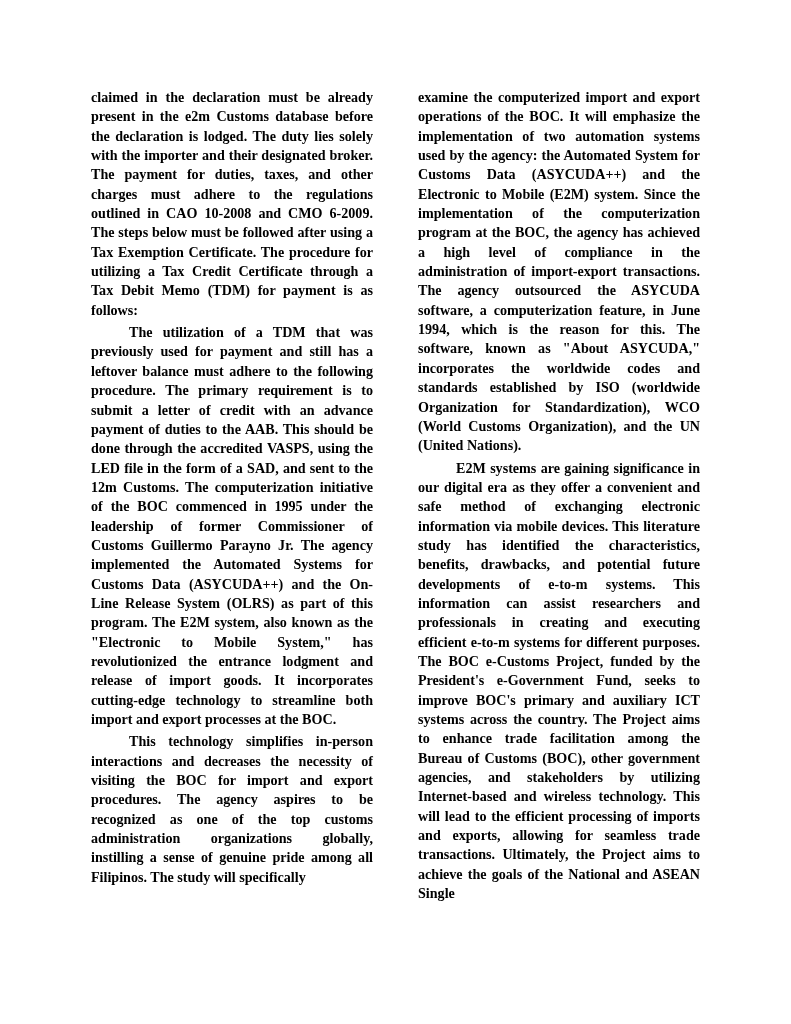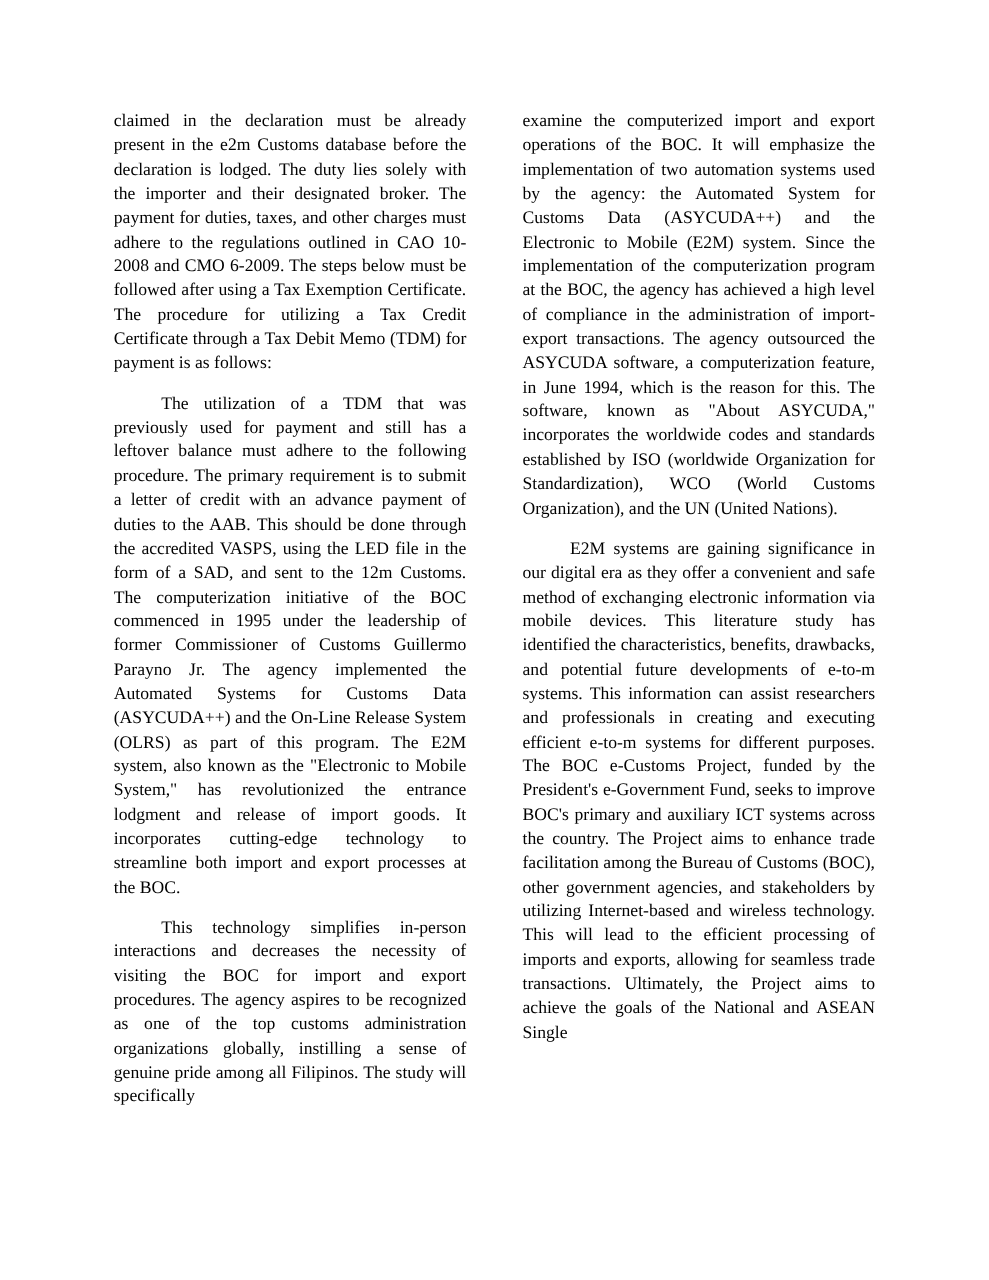--- a/index.html
+++ b/index.html
@@ -11,20 +11,21 @@
     font-family: "Liberation Serif", "DejaVu Serif", serif;
     color: #000000;
   }
   #page {
     position: relative;
     width: 791px;
     height: 1024px;
     background: #ffffff;
     overflow: hidden;
     box-sizing: border-box;
+    font-weight: bold;
   }
   #columns {
     position: absolute;
     left: 91px;
     top: 88px;
     width: 609px;
     display: flex;
     flex-direction: row;
     justify-content: space-between;
     align-items: flex-start;
@@ -41,21 +42,21 @@
     text-justify: inter-word;
     text-indent: 38px;
     hyphens: none;
     -webkit-hyphens: none;
     word-spacing: 0px;
   }
   .para.no-indent {
     text-indent: 0;
   }
   .para + .para {
-    margin-top: 13px;
+    margin-top: 3px;
   }
 </style>
 </head>
 <body>
 
 <div id="page">
   <div id="columns">
 
     <div class="column">
       <p class="para no-indent">claimed in the declaration must be already present in the e2m Customs database before the declaration is lodged. The duty lies solely with the importer and their designated broker. The payment for duties, taxes, and other charges must adhere to the regulations outlined in CAO 10-2008 and CMO 6-2009. The steps below must be followed after using a Tax Exemption Certificate. The procedure for utilizing a Tax Credit Certificate through a Tax Debit Memo (TDM) for payment is as follows:</p>

